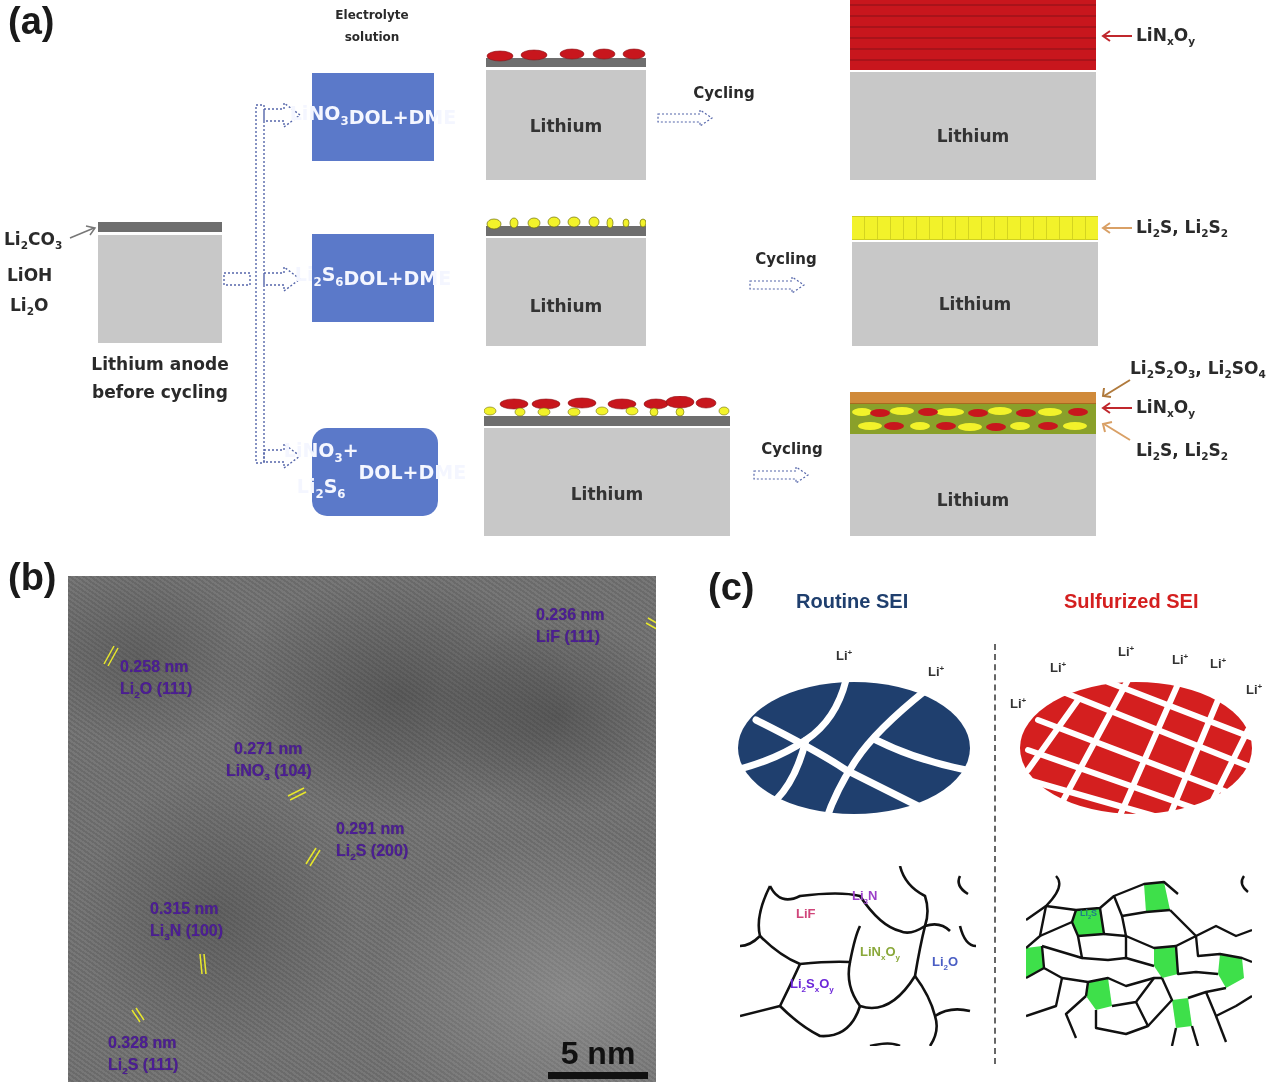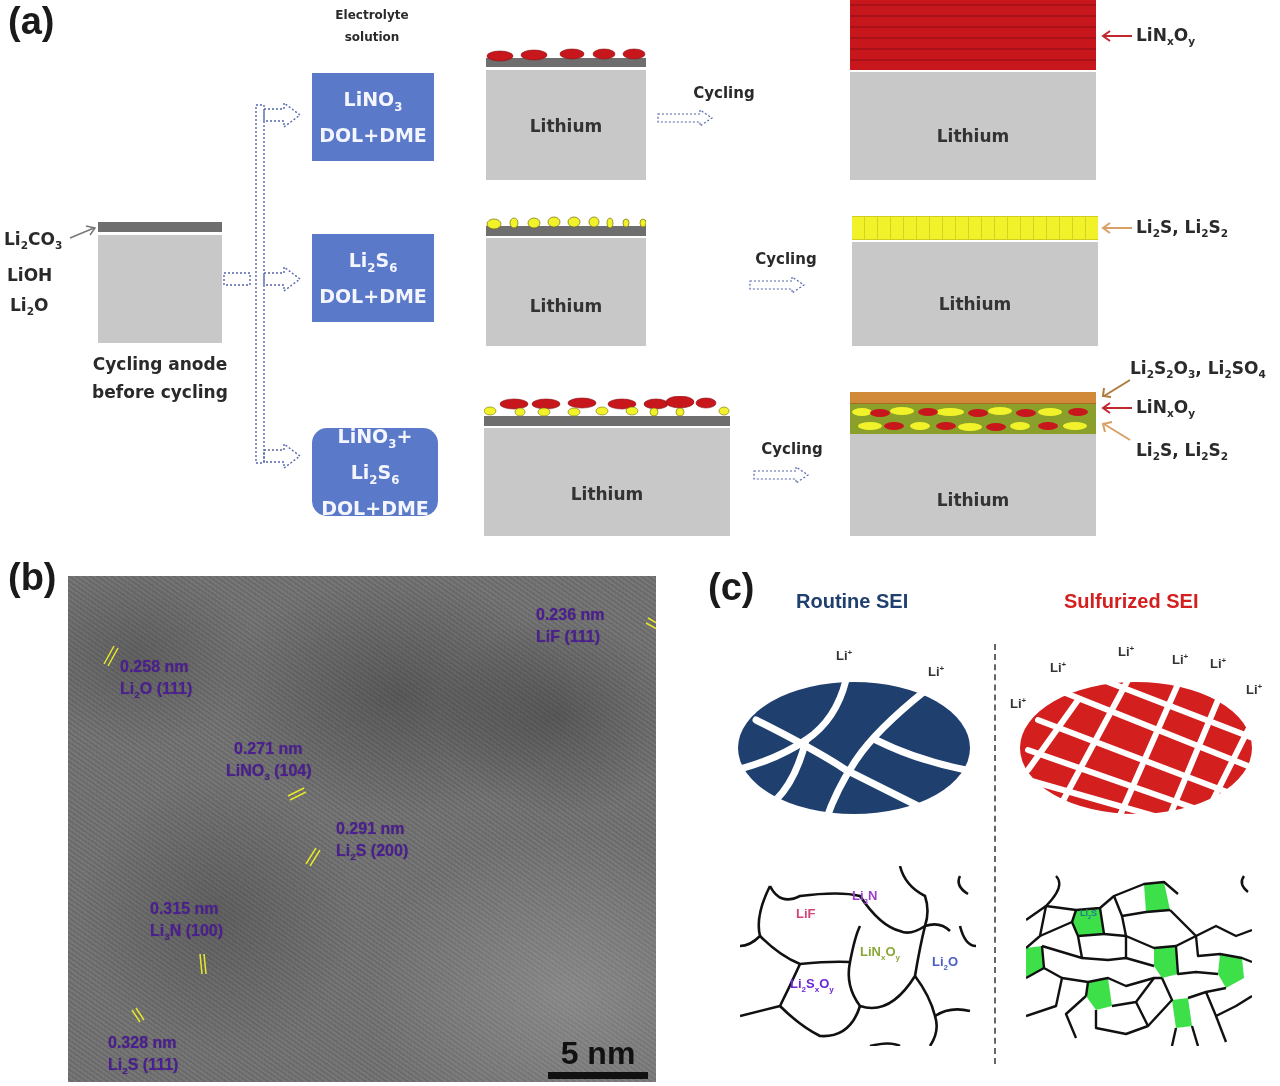--- a/index.html
+++ b/index.html
@@ -1,21 +1,21 @@
 <!DOCTYPE html>
 <html><head>
 <meta charset="utf-8">
 <style>
   * { box-sizing: border-box; margin: 0; padding: 0; }
   html, body { width: 1280px; height: 1086px; background: #ffffff; overflow: hidden; }
   body { position: relative; font-family: "DejaVu Sans", sans-serif; color: #222; }
   .abs { position: absolute; }
   .panel-label { font-family: "Liberation Sans", sans-serif; font-weight: bold; font-size: 38px; color: #1a1a1a; }
   .lbl { font-family: "DejaVu Sans", sans-serif; font-weight: bold; color: #2a2a2a; }
-  .blue-box { background: #5b79c9; color: #f4f6ff; font-weight: bold; font-size: 19px; text-align: center; display: flex; flex-direction: column; justify-content: center; align-items: center; line-height: 28px; }
+  .blue-box { background: #5b79c9; color: #f4f6ff; font-weight: bold; font-size: 19px; text-align: center; display: flex; flex-direction: row; justify-content: center; align-items: center; line-height: 28px; }
   .li-block { background: #c8c8c8; }
   .li-text { font-weight: bold; font-size: 17px; color: #333; position: absolute; width: 100%; text-align: center; }
   .chem { font-weight: bold; font-size: 17px; color: #2a2a2a; white-space: nowrap; }
   sub, sup { font-size: 0.62em; }
   .tem { background: #6b6b6b; overflow: hidden; }
   .tem-label { font-family: "Liberation Sans", sans-serif; font-weight: bold; font-size: 16px; color: #4c1d95; line-height: 22px; white-space: nowrap; text-shadow: 0 0 1px #444; }
   .sei-title { font-family: "Liberation Sans", sans-serif; font-weight: bold; font-size: 20px; }
   .liion { font-family: "Liberation Sans", sans-serif; font-weight: bold; font-size: 13px; color: #333; }
   .grain-lbl { font-family: "Liberation Sans", sans-serif; font-weight: bold; font-size: 13px; }
 </style>
@@ -34,21 +34,21 @@
   <div style="padding-left:3px;">LiOH</div>
   <div style="padding-left:6px;">Li<sub>2</sub>O</div>
 </div>
 <svg class="abs" style="left:68px; top:222px;" width="30" height="20">
   <line x1="2" y1="16" x2="26" y2="6" stroke="#777" stroke-width="1.5"></line>
   <polyline points="18,4 27,6 22,13" fill="none" stroke="#777" stroke-width="1.5"></polyline>
 </svg>
 <div class="abs" style="left:98px; top:222px; width:124px; height:10px; background:#6e6e6e;"></div>
 <div class="abs li-block" style="left:98px; top:235px; width:124px; height:108px;"></div>
 <div class="abs lbl" style="left:78px; top:350px; width:164px; text-align:center; font-size:17px; line-height:28px;">
-  <div>Cycling anode</div>
+  <div>Lithium anode</div>
   <div>before cycling</div>
 </div>
 
 <svg class="abs" style="left:220px; top:95px;" width="90" height="380">
   <g fill="none" stroke="#5566aa" stroke-width="1.4" stroke-dasharray="2,2">
     <rect x="4" y="178" width="26" height="12"></rect>
     <rect x="36" y="10" width="8" height="358"></rect>
     <polygon points="44,14 64,14 64,8 80,20 64,32 64,26 44,26"></polygon>
     <polygon points="44,178 64,178 64,172 80,184 64,196 64,190 44,190"></polygon>
     <polygon points="44,355 64,355 64,349 80,361 64,373 64,367 44,367"></polygon>

